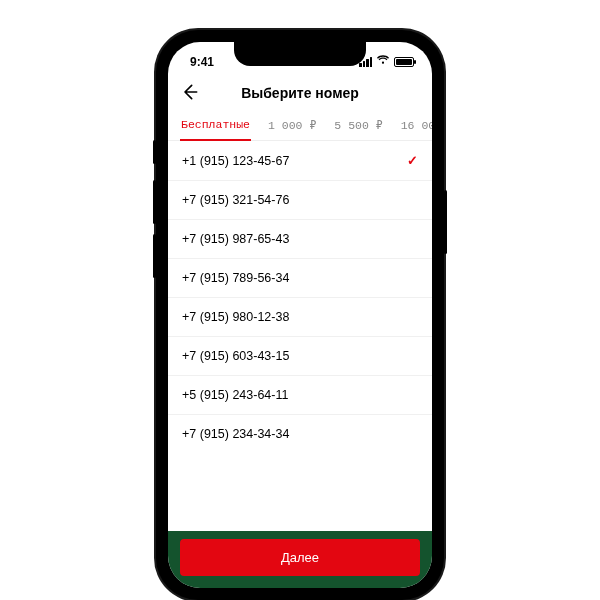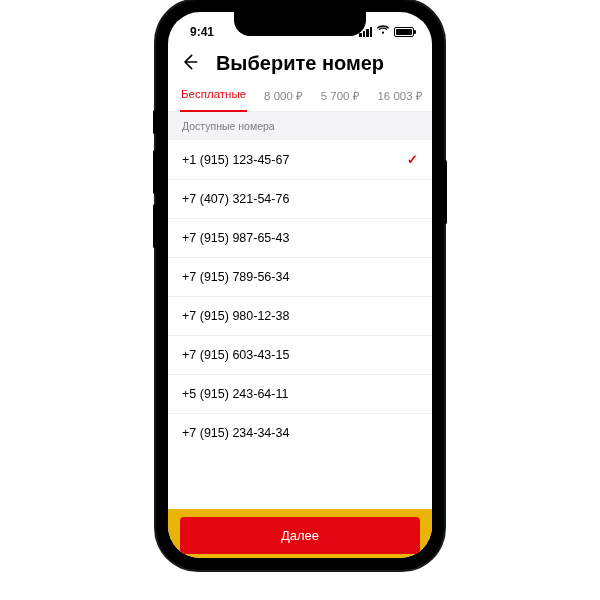--- a/index.html
+++ b/index.html
@@ -1,17 +1,17 @@
 <!DOCTYPE html>
 <html><head>
 <meta charset="utf-8">
 <style>
   * { box-sizing: border-box; margin: 0; padding: 0; }
   html, body { width: 600px; height: 600px; background: #fff; font-family: -apple-system, Helvetica, Arial, sans-serif; }
-  .stage { width:600px; height:600px; display:flex; align-items:flex-start; justify-content:center; }
+  .stage { width:600px; height:600px; display:flex; align-items:flex-end; justify-content:center; }
   .phone {
     width: 288px; height: 570px; background:#000; border-radius:42px; padding:12px;
     position:relative; box-shadow: 0 0 0 2px #1a1a1a;
   }
   .side-btn { position:absolute; background:#000; border-radius:2px; }
   .side-btn.l1 { left:-3px; top:110px; width:3px; height:24px; }
   .side-btn.l2 { left:-3px; top:150px; width:3px; height:44px; }
   .side-btn.l3 { left:-3px; top:204px; width:3px; height:44px; }
   .side-btn.r1 { right:-3px; top:160px; width:3px; height:64px; }
   .screen {
@@ -34,41 +34,41 @@
   .sig span:nth-child(3){height:8px} .sig span:nth-child(4){height:10px}
   .wifi { font-size:12px; position:relative; top:-1px; }
   .batt { width:20px; height:10px; border:1px solid #000; border-radius:2px; position:relative; }
   .batt::after { content:""; position:absolute; right:-3px; top:2px; width:2px; height:4px; background:#000; border-radius:1px;}
   .batt i { display:block; width:16px; height:6px; background:#000; margin:1px; border-radius:1px;}
   .nav {
     display:flex; align-items:center; justify-content:center; position:relative;
     height:34px;
   }
   .nav .back { position:absolute; left:12px; top:6px; width:20px; height:20px; }
-  .nav h1 { font-size:20px; font-weight:600; }
+  .nav h1 { font-size:14px; font-weight:600; }
   .tabs {
     display:flex; gap:0; padding:0 4px; border-bottom:1px solid #eee; font-size:11.5px;
   }
-  .tab { padding:8px 9px 8px; color:#888; white-space:nowrap; position:relative; }
+  .tab { padding:8px 9px 8px; color:#888; white-space:nowrap; position:relative;font-family:Liberation Mono, monospace; }
   .tab.active { color:#e30611; font-weight:500;}
   .tab.active::after {
     content:""; position:absolute; left:8px; right:8px; bottom:-1px; height:2px; background:#e30611;
   }
   .section-header {
     background:#f4f4f6; color:#7a7a7e; font-size:10.5px; padding:8px 14px;
   }
   .list { flex:1 1 auto; overflow:hidden; }
   .row {
     display:flex; align-items:center; justify-content:space-between;
     padding:12px 14px; border-bottom:1px solid #f0f0f0; font-size:12.5px;
   }
   .row:last-child { border-bottom:none; }
   .check { color:#e30611; font-size:13px; font-weight:700; }
   .footer {
-    padding:8px 12px 4px; background:#eab308;
+    padding:8px 12px 12px; background:#14532d;
   }
   .cta {
     background:#e30611; color:#fff; text-align:center; padding:11px 0;
     border-radius:4px; font-size:13px; font-weight:500;
   }
   .arrow-left { stroke:#000; stroke-width:2; fill:none; stroke-linecap:round; stroke-linejoin:round;}
 </style>
 </head>
 <body>
 
@@ -105,34 +105,33 @@
         <span class="back">
           <svg viewBox="0 0 24 24" width="20" height="20">
               <path class="arrow-left" d="M14 4l-8 8 8 8M6 12h14"></path>
             </svg>
         </span>
         <h1>Выберите номер</h1>
       </div>
 
       <div class="tabs">
         <div class="tab active">Бесплатные</div>
-        <div class="tab">8 000 ₽</div>
-        <div class="tab">5 700 ₽</div>
+        <div class="tab">1 000 ₽</div>
+        <div class="tab">5 500 ₽</div>
         <div class="tab">16 003 ₽</div>
       </div>
 
-      <div class="section-header">Доступные номера</div>
 
       <div class="list" id="number-list">
           <div class="row">
             <span>+1 (915) 123-45-67</span>
             <span class="check">✓</span>
           </div>
           <div class="row">
-            <span>+7 (407) 321-54-76</span>
+            <span>+7 (915) 321-54-76</span>
           </div>
           <div class="row">
             <span>+7 (915) 987-65-43</span>
           </div>
           <div class="row">
             <span>+7 (915) 789-56-34</span>
           </div>
           <div class="row">
             <span>+7 (915) 980-12-38</span>
           </div>

